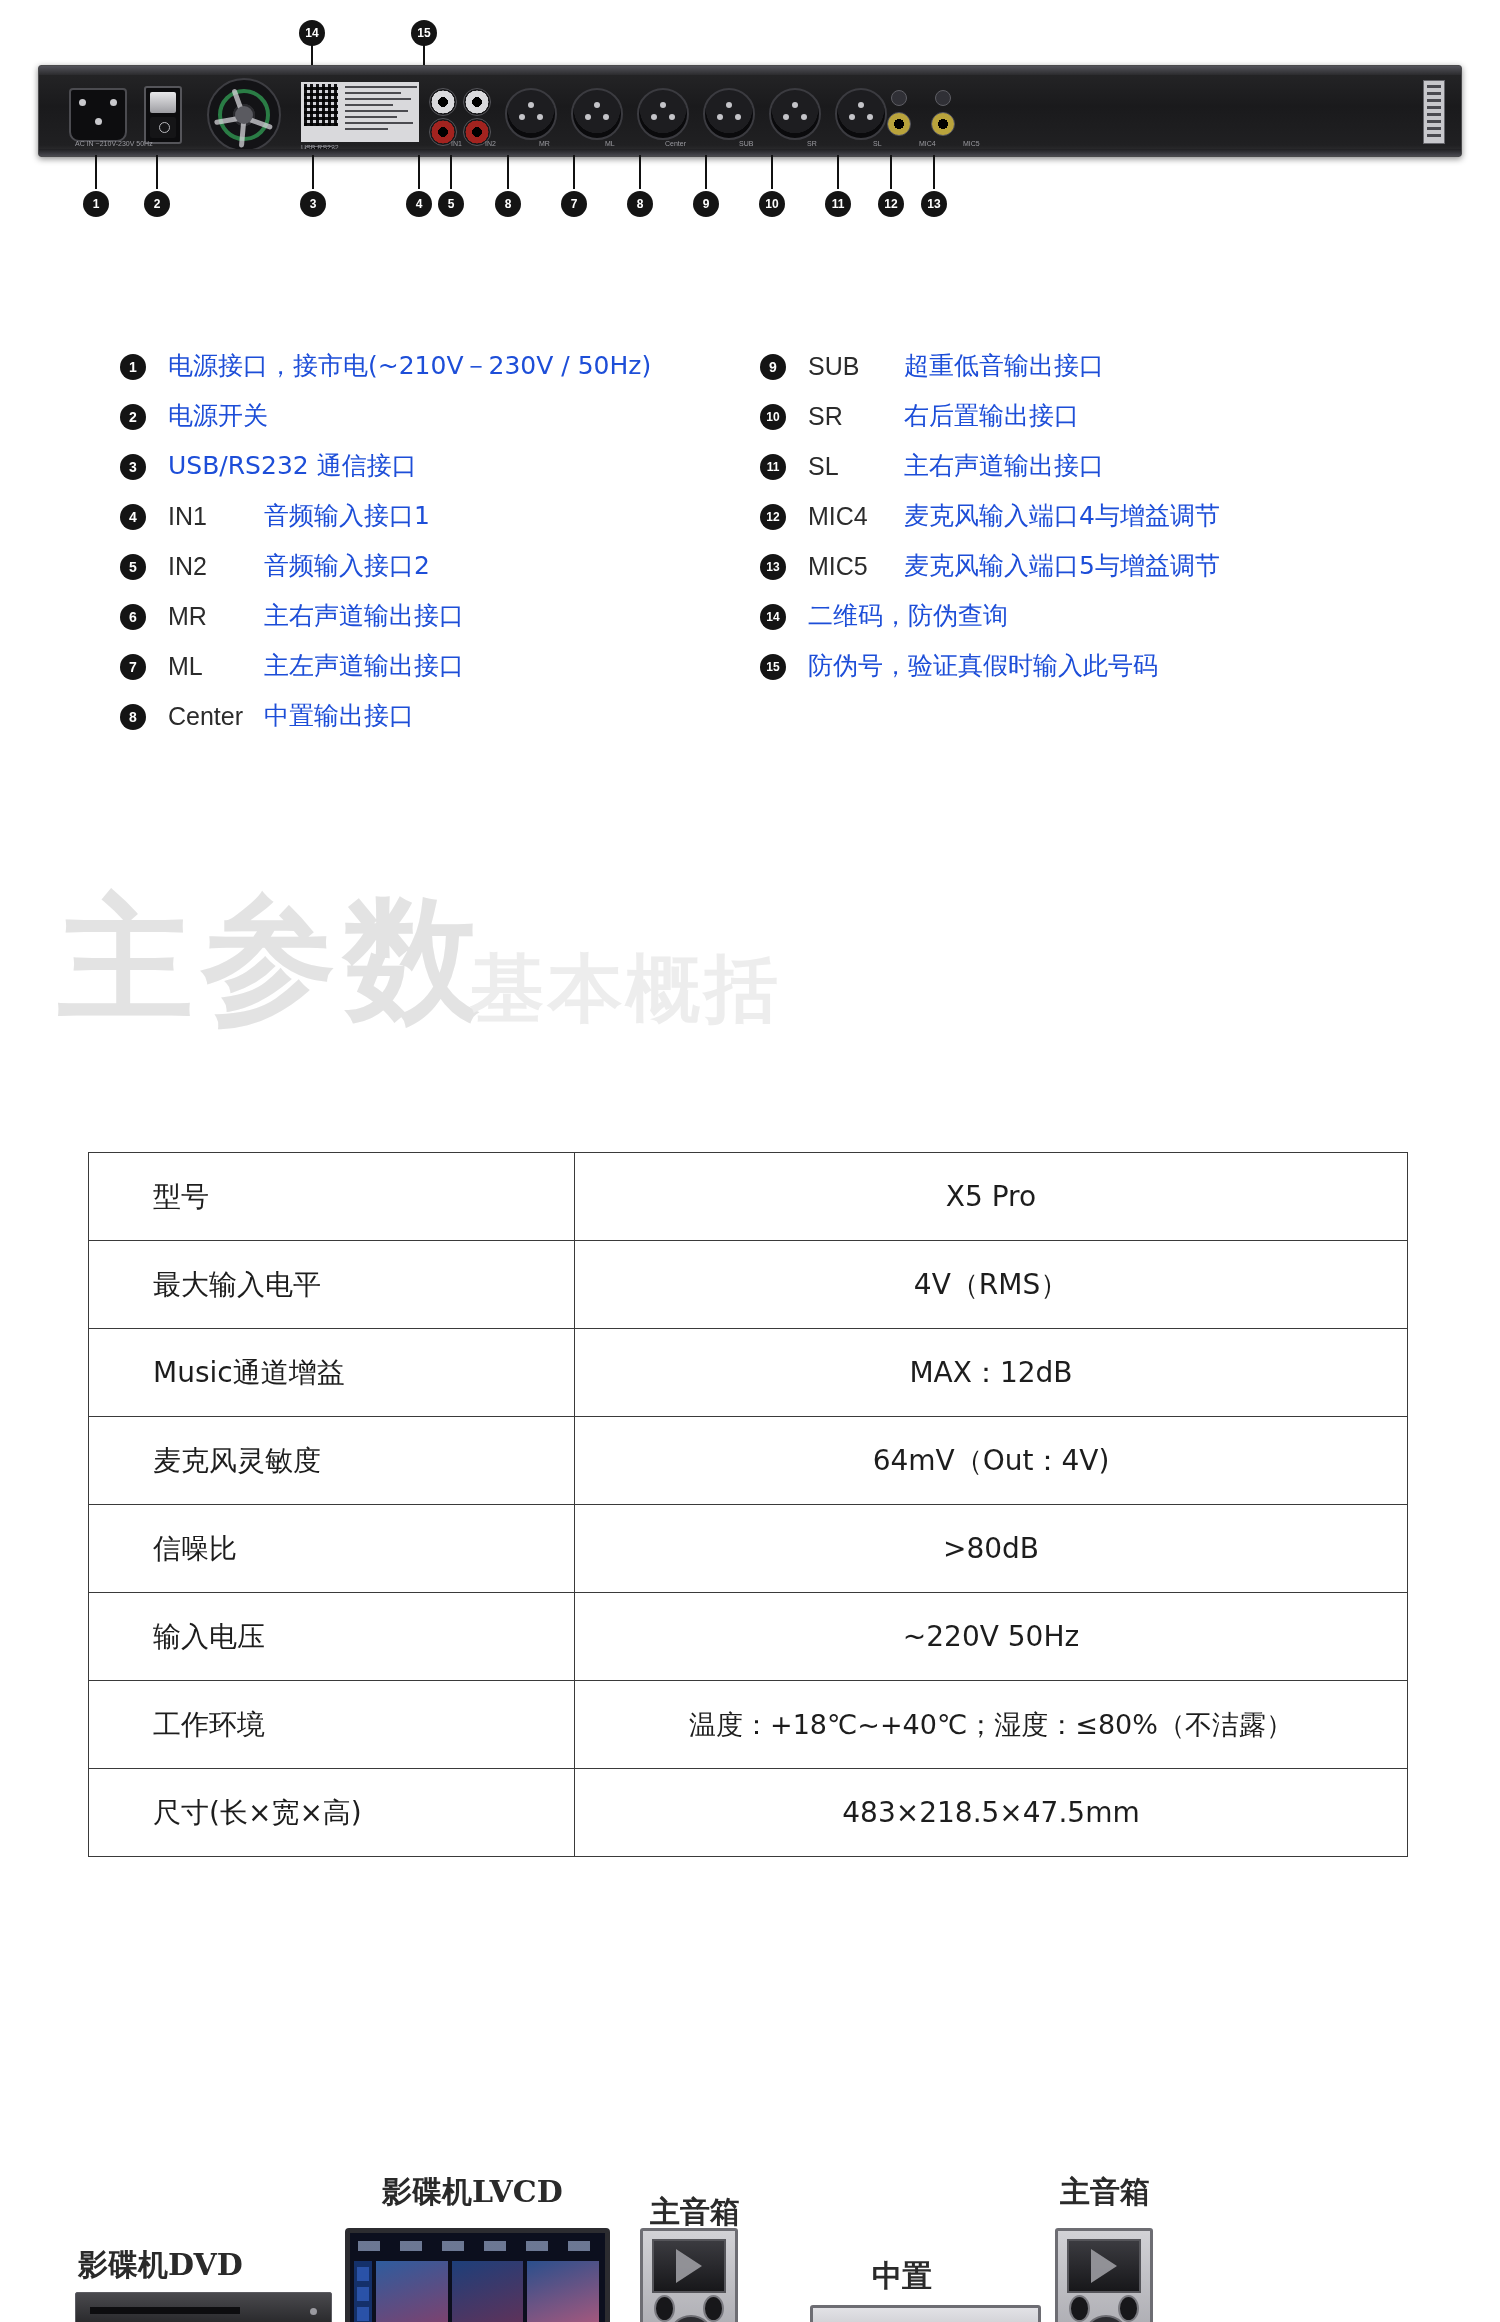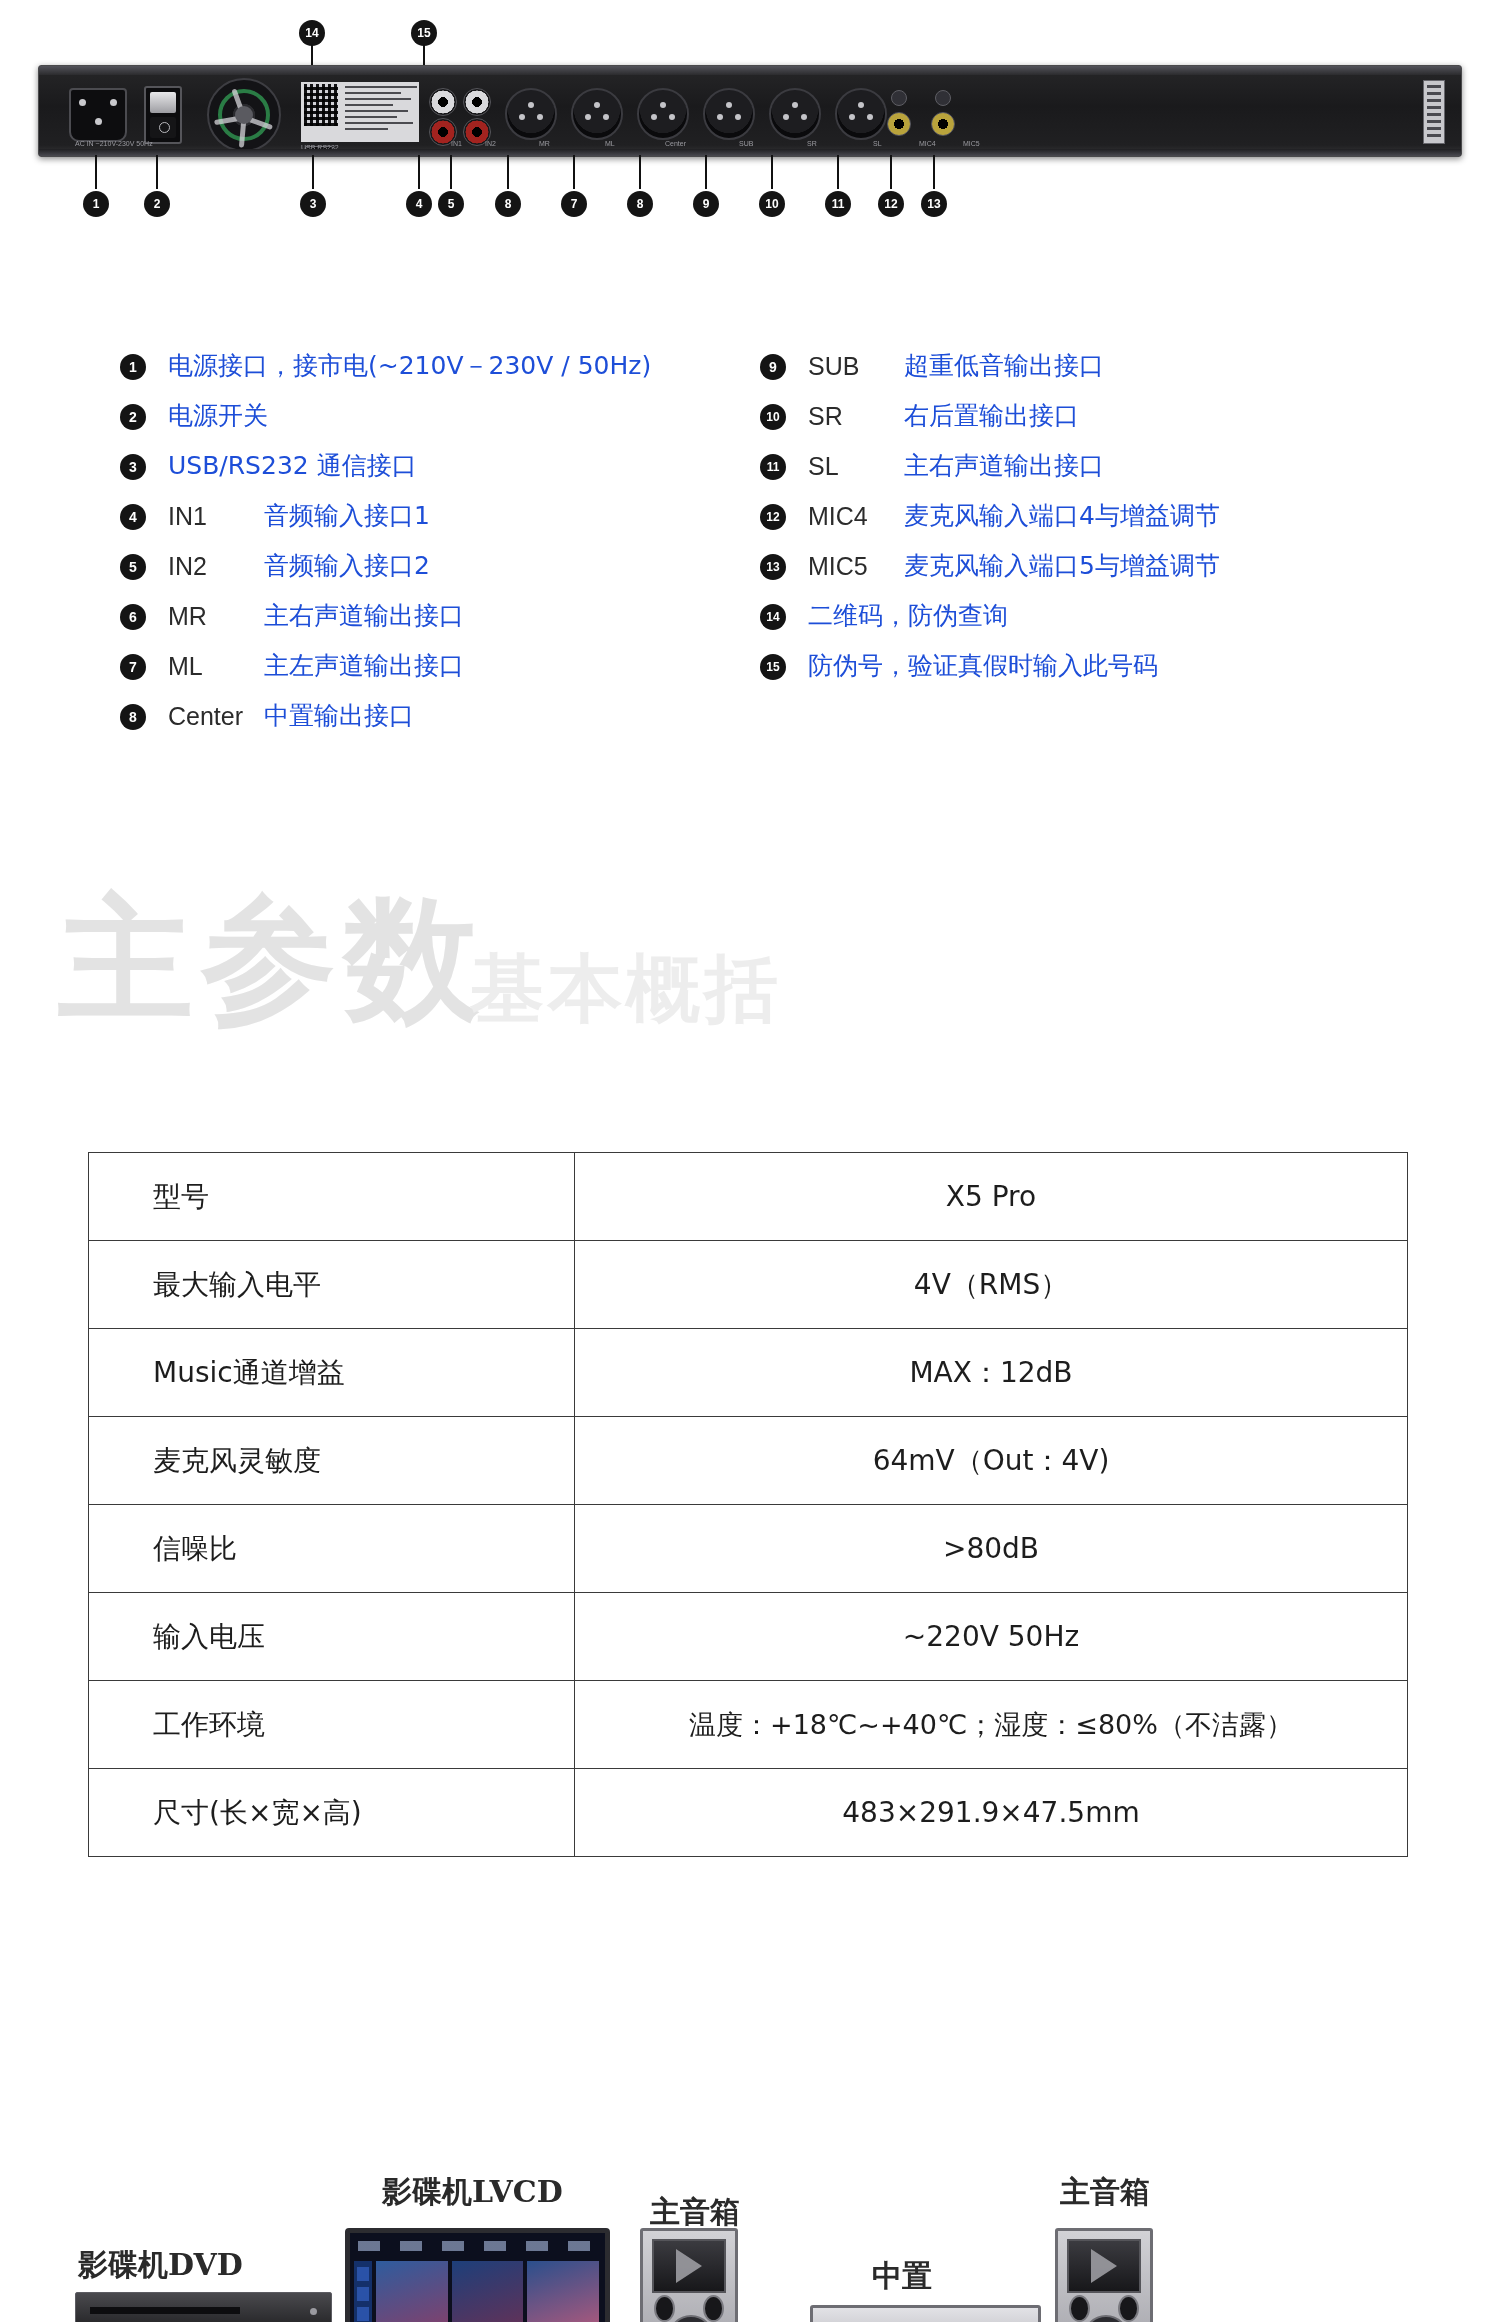--- a/index.html
+++ b/index.html
@@ -507,21 +507,21 @@
         <tr>
           <td class="k">输入电压</td>
           <td class="v">~220V    50Hz</td>
         </tr>
         <tr>
           <td class="k">工作环境</td>
           <td class="v small">温度：+18℃~+40℃；湿度：≤80%（不洁露）</td>
         </tr>
         <tr>
           <td class="k">尺寸(长×宽×高)</td>
-          <td class="v">483×291.9×47.5mm</td>
+          <td class="v">483×218.5×47.5mm</td>
         </tr>
       </tbody>
   </table>
 </div>
 
 <div id="bottom">
   <div class="dvd-box">
     <span class="slot"></span>
       <span class="dot"></span>
   </div>

